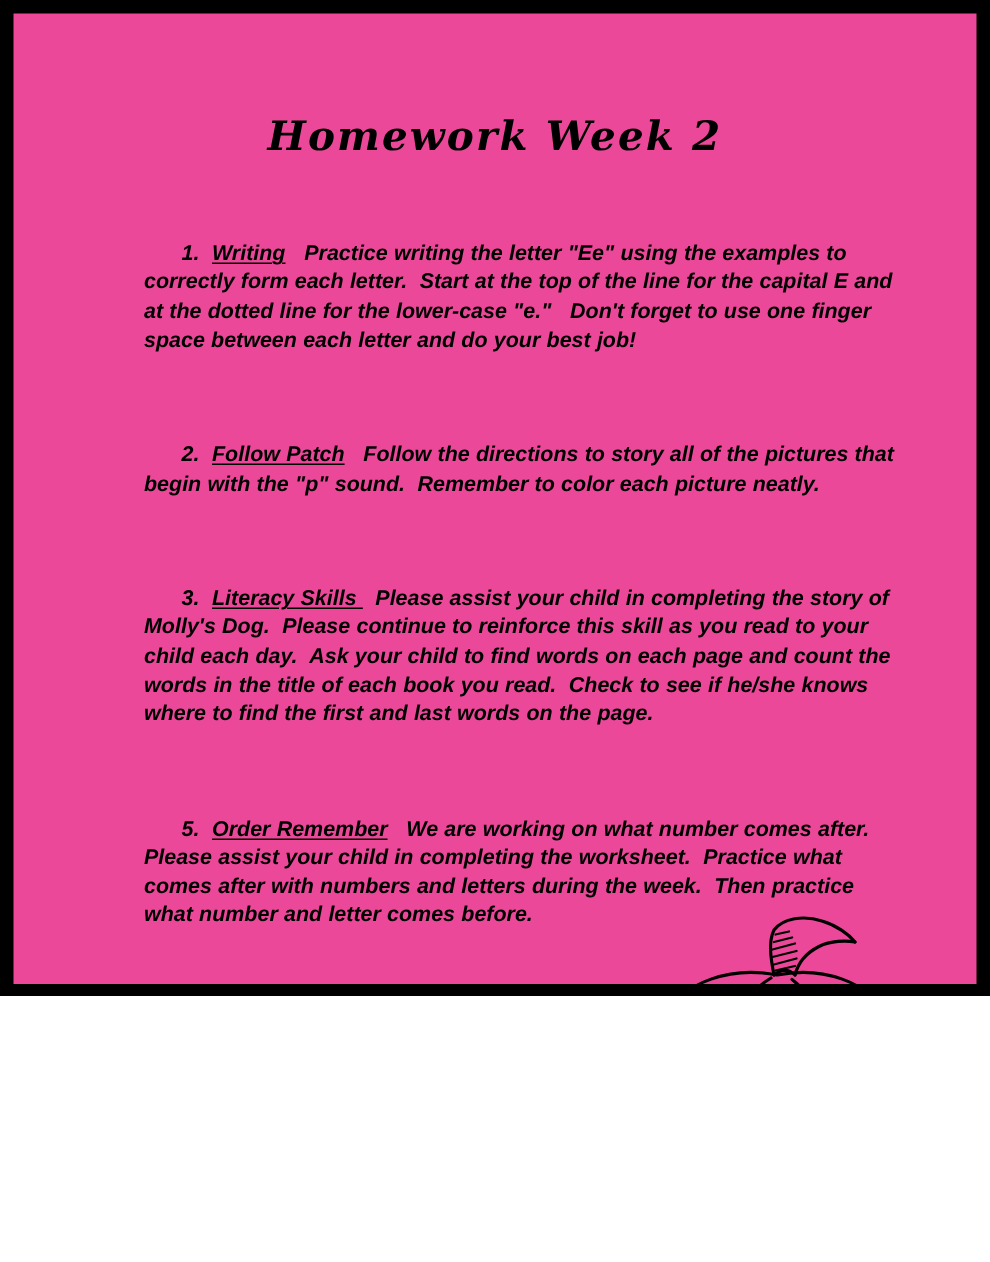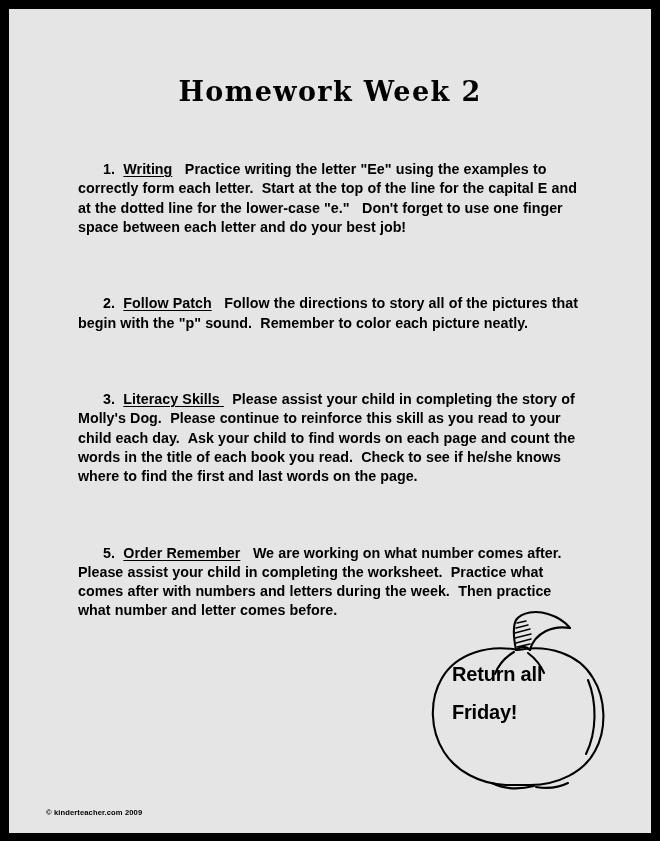--- a/index.html
+++ b/index.html
@@ -3,24 +3,25 @@
 <meta charset="utf-8">
 <style>
   html, body {
     margin: 0;
     padding: 0;
     background: #ffffff;
   }
   .page {
     position: relative;
     width: 660px;
-    height: 841px;
-    background: #e5e5e5;
+    height: 664px;
+    background: #ec4899;
     overflow: hidden;
     font-family: "Liberation Sans", sans-serif;
+    font-style: italic;
   }
   
   .frame-top {
     position: absolute;
     left: 0; top: 0;
     width: 660px; height: 9px;
     background: #000000;
   }
   .frame-left {
     position: absolute;
@@ -49,21 +50,21 @@
     font-family: "DejaVu Serif", serif;
     font-weight: bold;
     font-size: 27px;
     letter-spacing: 1.4px;
     color: #000000;
     white-space: nowrap;
   }
 
   .body-block {
     position: absolute;
-    left: 78px;
+    left: 96px;
     top: 141px;
     width: 500px;
   }
   .item {
     font-size: 14.3px;
     font-weight: bold;
     line-height: 19.2px;
     color: #000000;
     margin-bottom: 19px;
     text-align: left;

